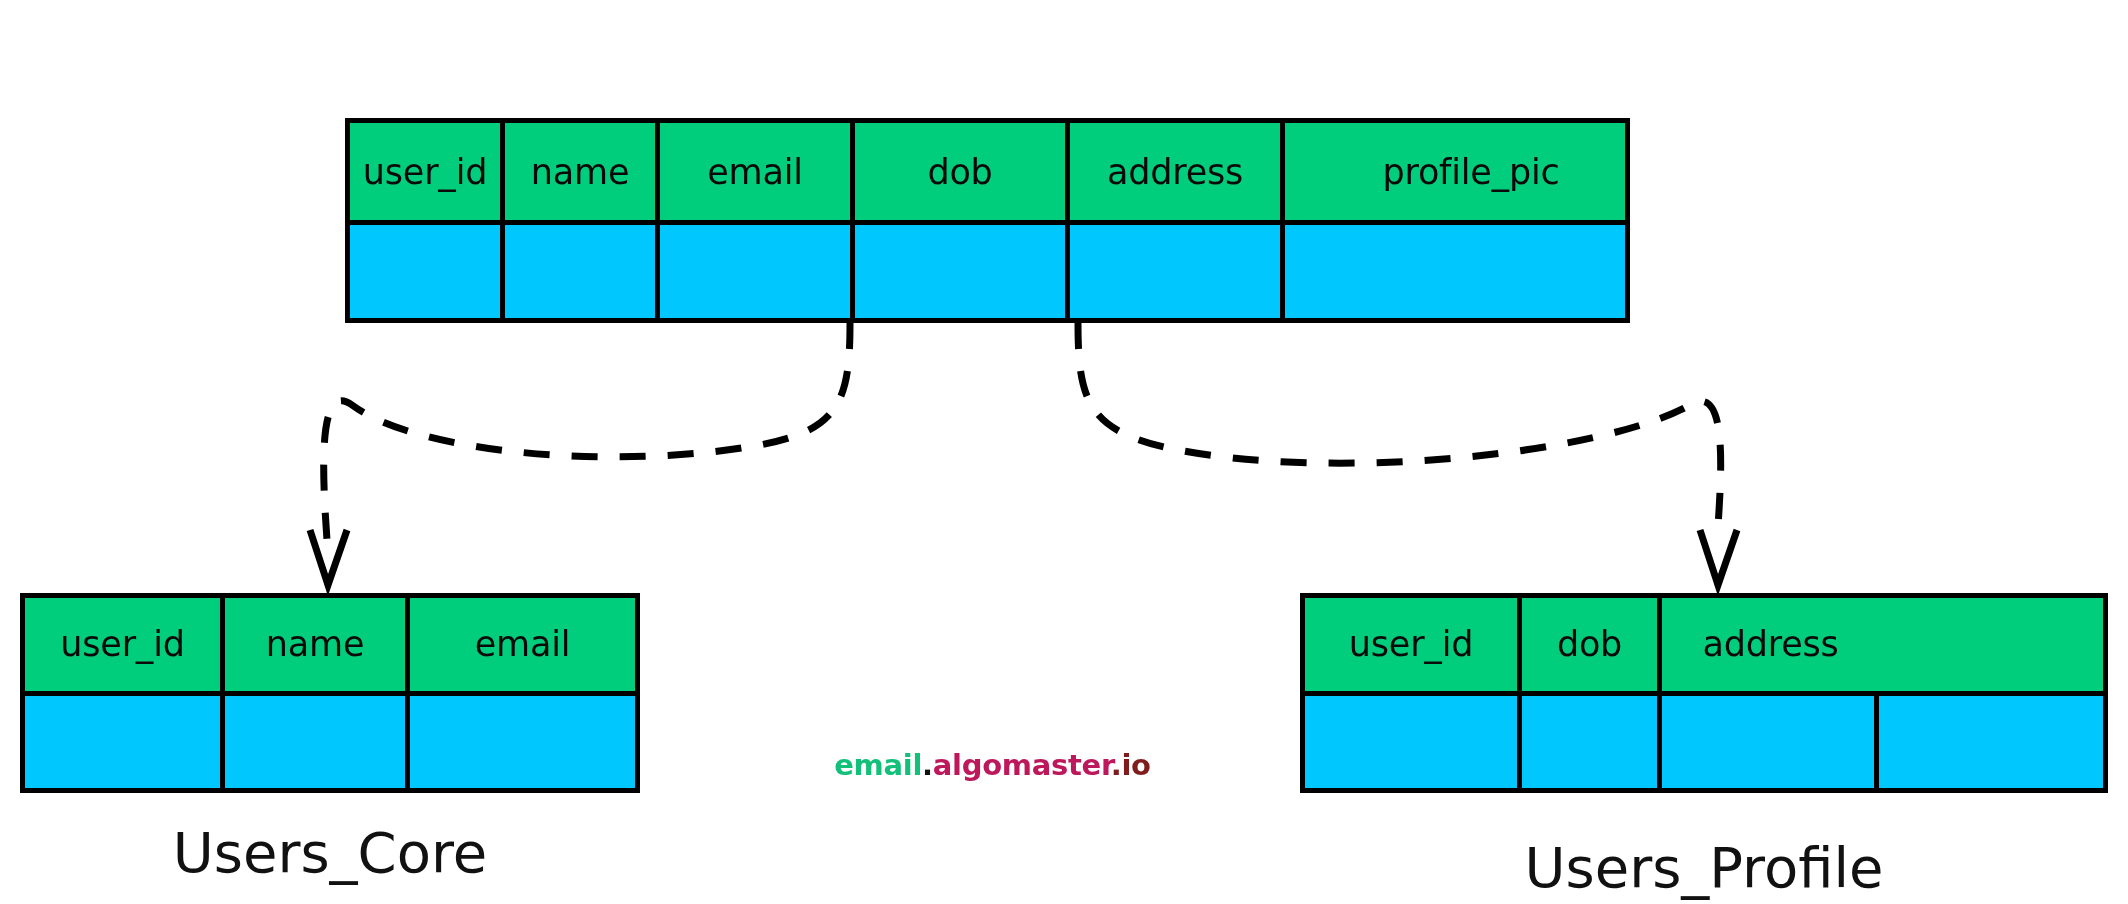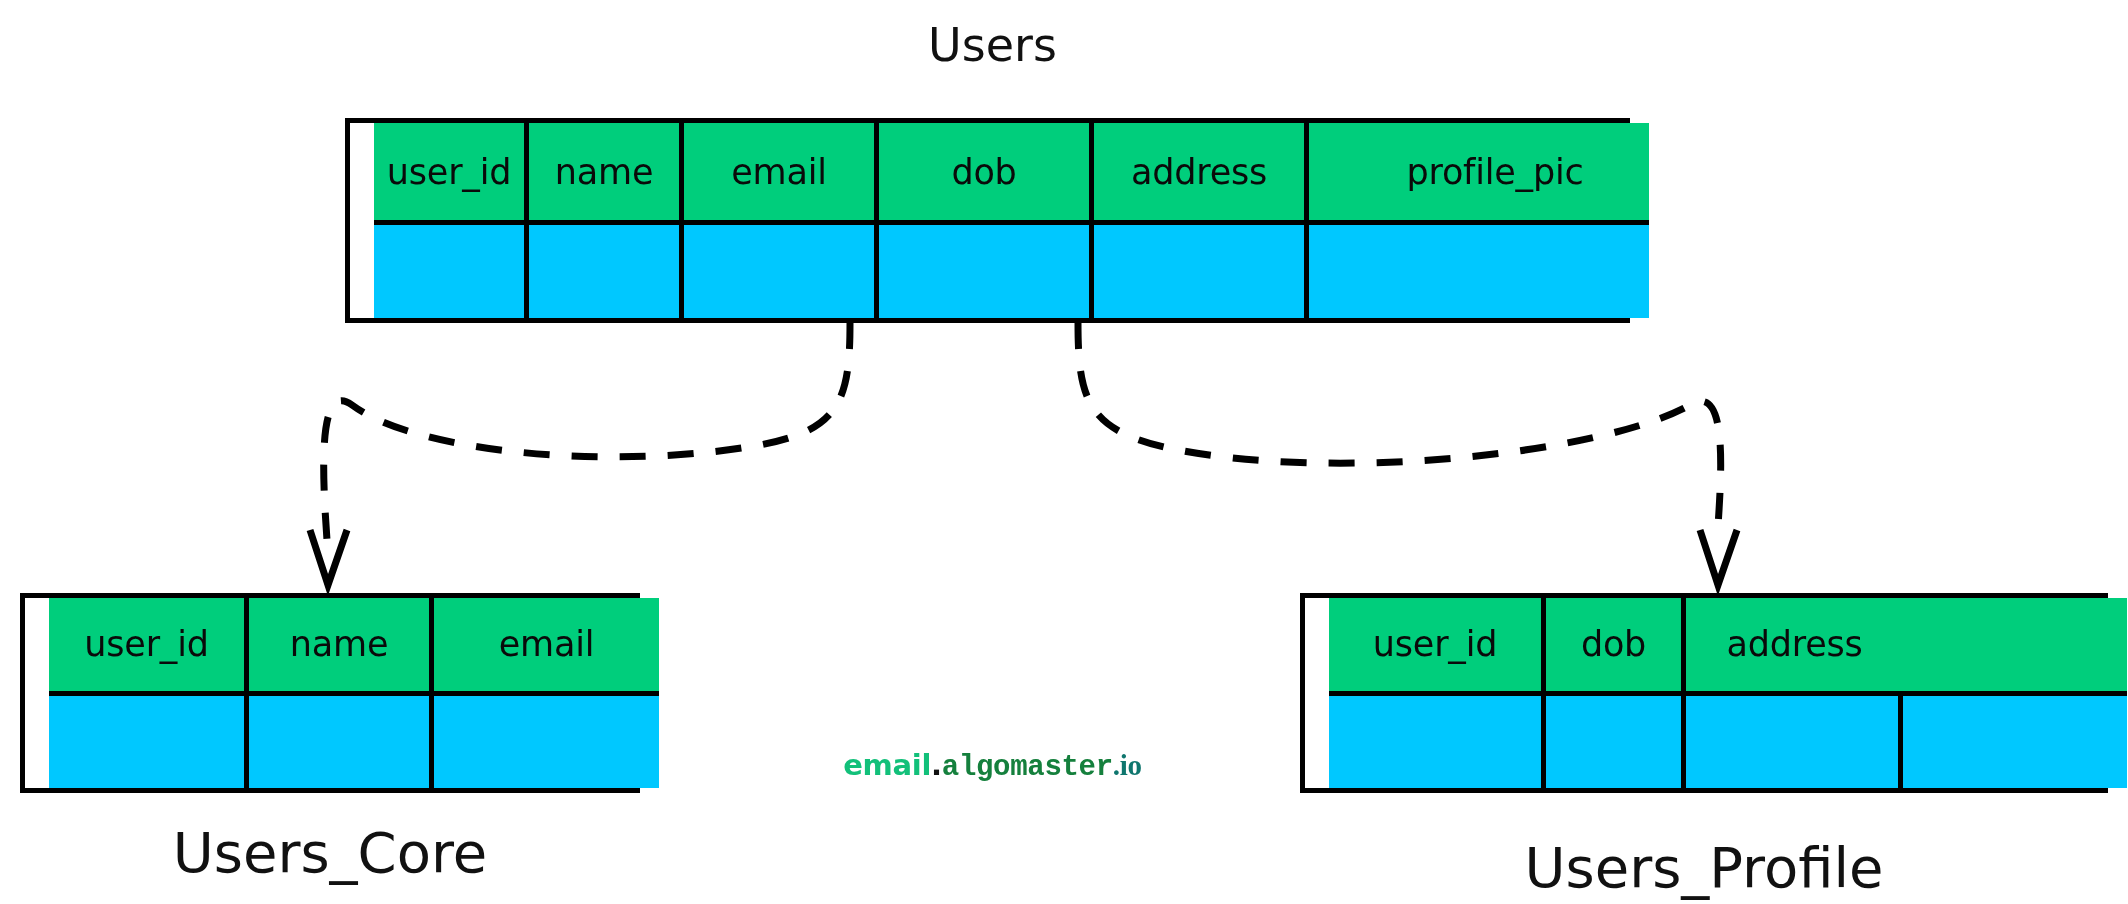--- a/index.html
+++ b/index.html
@@ -38,21 +38,20 @@
     border: 5px solid #000000;
     display: flex;
     flex-direction: column;
     background: #ffffff;
   }
   .t-row {
     display: flex;
     flex-direction: row;
     box-sizing: border-box;
     width: 100%;
-    margin-left: 24px;
   }
   .t-row.header {
     background: #00ce7c;
   }
   .t-row.body {
     background: #00c8ff;
     border-top: 5px solid #000000;
   }
   .t-cell {
     box-sizing: border-box;
@@ -137,29 +136,28 @@
     width: 1985px;
     text-align: center;
     font-family: "DejaVu Sans", sans-serif;
     font-size: 29px;
     font-weight: bold;
     white-space: nowrap;
     letter-spacing: -0.3px;
   }
   #watermark .wm-blog { color: #12c07a; }
   #watermark .wm-dot1 { color: #111111; }
-  #watermark .wm-algomaster { color: #15803d; font-family: Liberation Mono, monospace; }
-  #watermark .wm-io { color: #0f766e; font-family: Liberation Serif, serif; }
+  #watermark .wm-algomaster { color: #be185d; }
+  #watermark .wm-io { color: #7f1d1d; }
 </style>
 </head>
 <body>
 
 <div id="stage">
 
-  <div class="title" id="title-users">Users</div>
 
   <svg id="arrows" viewBox="0 0 2128 904">
 
     <g>
       <path d="M 850 323
                C 850 400, 840 430, 760 445
                C 620 470, 420 455, 352 405
                C 318 380, 322 470, 327 540" fill="none" stroke="#000000" stroke-width="7" stroke-dasharray="26 22" stroke-linecap="butt"></path>
       <path d="M 310 530 L 328 585 L 347 530" fill="none" stroke="#000000" stroke-width="7" stroke-linecap="butt"></path>
     </g>

